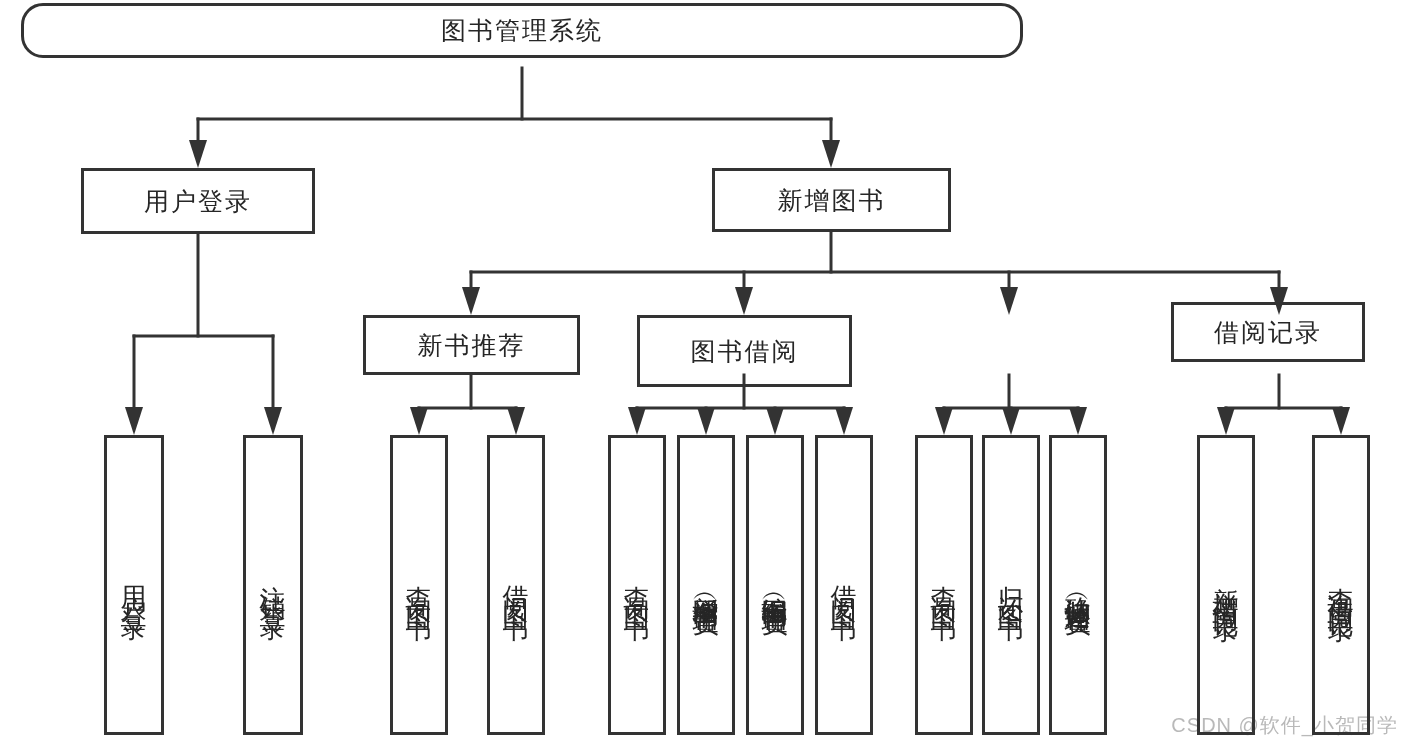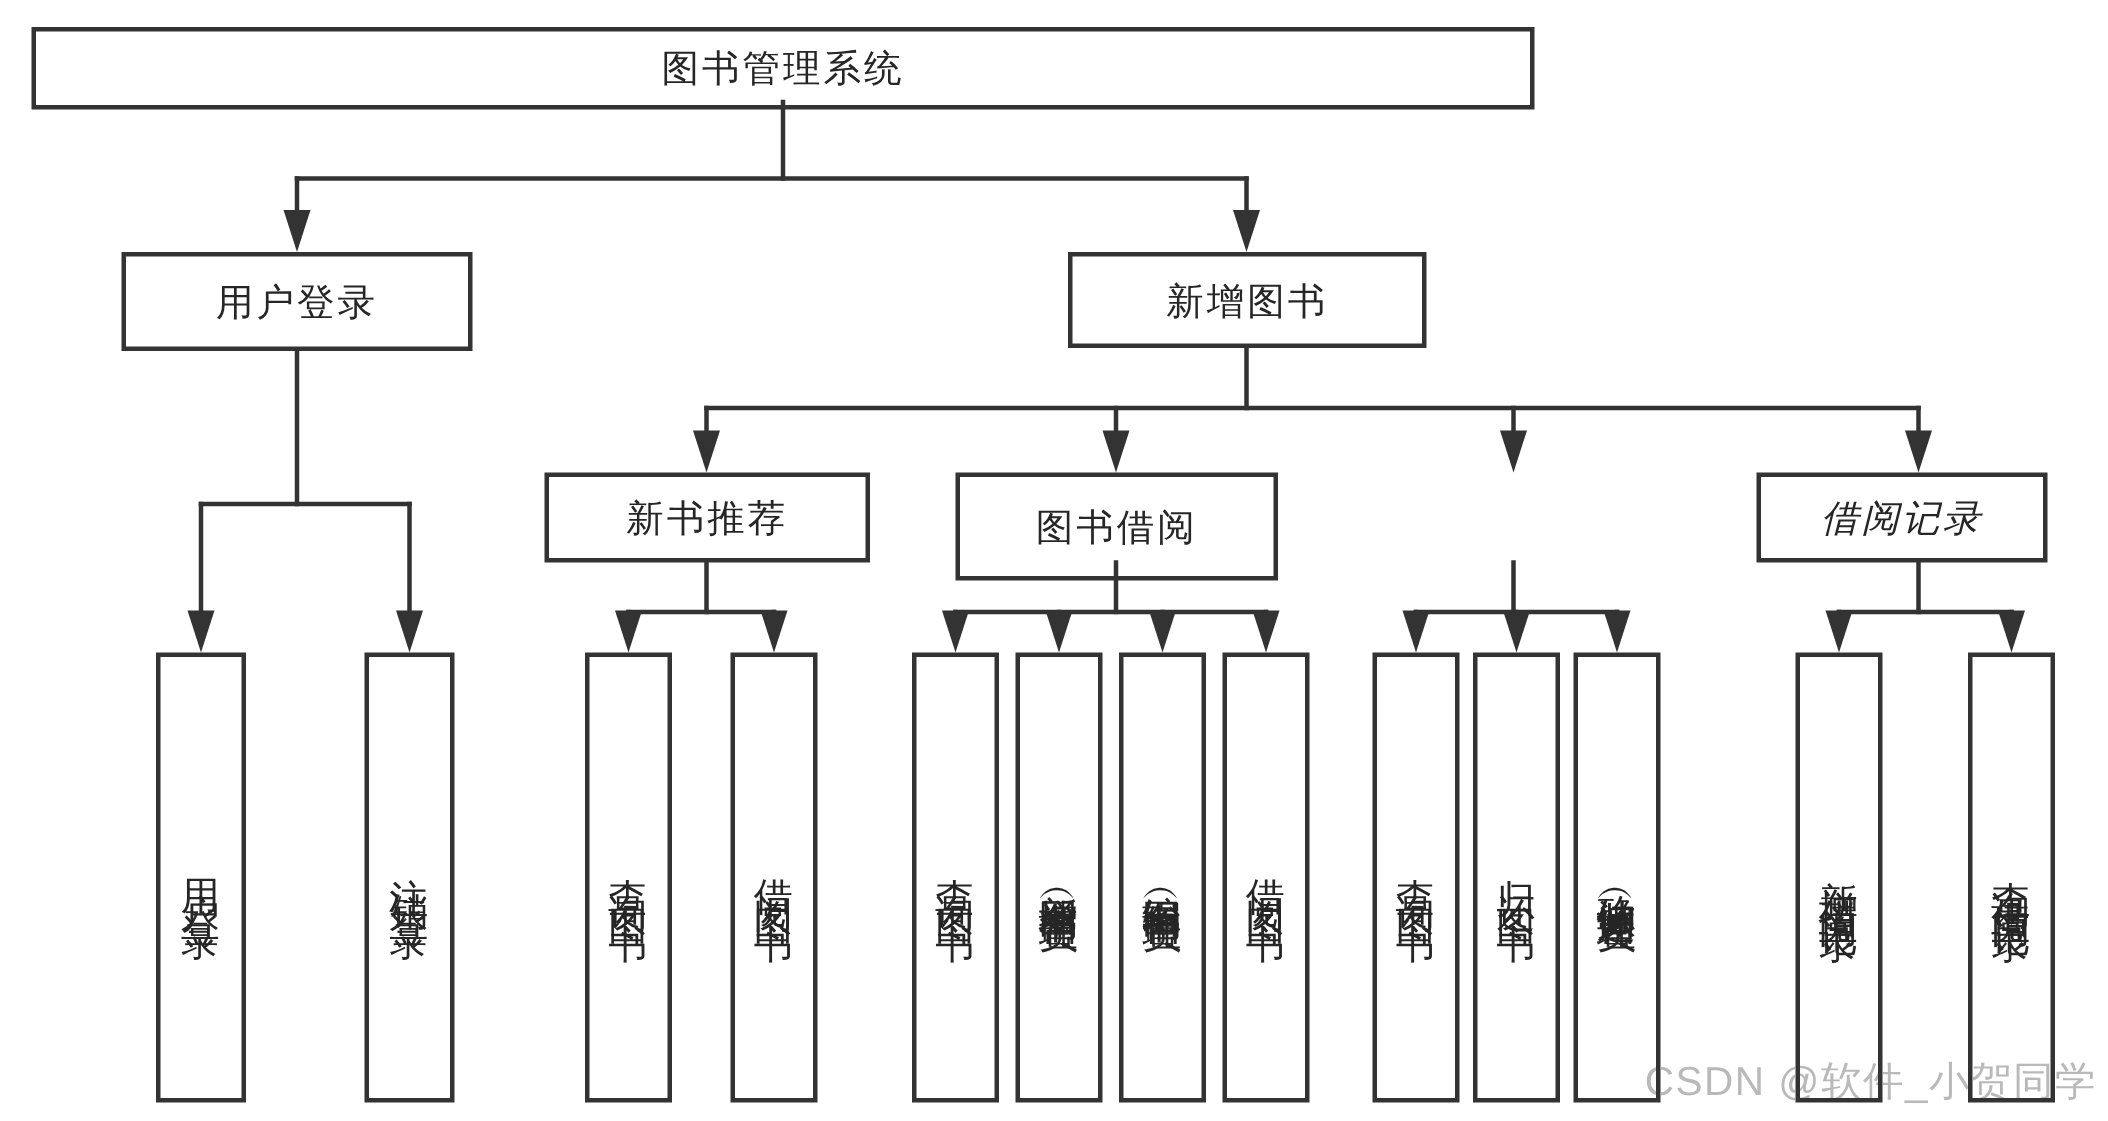--- a/index.html
+++ b/index.html
@@ -39,45 +39,45 @@
     text-orientation: mixed;
     font-size: 26px;
     line-height: 1;
     letter-spacing: 10px;
     white-space: nowrap;
   }
   .leaf.med .vtext { letter-spacing: 6px; }
   .leaf.long .vtext { letter-spacing: 2px; }
 
   
-  #n-root          { left: 21px;   top: 18px;  width: 1002px; height: 55px; }
+  #n-root          { left: 21px;   top: 3px;  width: 1002px; height: 55px; border-radius: 22px; }
   #n-user-login    { left: 81px;   top: 168px; width: 234px;  height: 66px; }
   #n-book-mgmt     { left: 712px;  top: 168px; width: 239px;  height: 64px; }
   #n-new-books     { left: 363px;  top: 315px; width: 217px;  height: 60px; }
   #n-book-borrow   { left: 637px;  top: 315px; width: 215px;  height: 72px; }
   #n-current       { left: 903px;  top: 315px; width: 213px;  height: 60px; }
-  #n-records       { left: 1171px; top: 315px; width: 194px;  height: 60px; font-style: italic; }
+  #n-records       { left: 1171px; top: 302px; width: 194px;  height: 60px; }
   #n-leaf-login    { left: 104px;  top: 435px; width: 60px;   height: 300px; }
   #n-leaf-logout   { left: 243px;  top: 435px; width: 60px;   height: 300px; }
   #n-leaf-nq       { left: 390px;  top: 435px; width: 58px;   height: 300px; }
   #n-leaf-nb       { left: 487px;  top: 435px; width: 58px;   height: 300px; }
   #n-leaf-bq       { left: 608px;  top: 435px; width: 58px;   height: 300px; }
   #n-leaf-badd     { left: 677px;  top: 435px; width: 58px;   height: 300px; }
   #n-leaf-bedit    { left: 746px;  top: 435px; width: 58px;   height: 300px; }
   #n-leaf-bborrow  { left: 815px;  top: 435px; width: 58px;   height: 300px; }
   #n-leaf-cq       { left: 915px;  top: 435px; width: 58px;   height: 300px; }
   #n-leaf-creturn  { left: 982px;  top: 435px; width: 58px;   height: 300px; }
   #n-leaf-cconfirm { left: 1049px; top: 435px; width: 58px;   height: 300px; }
   #n-leaf-radd     { left: 1197px; top: 435px; width: 58px;   height: 300px; }
   #n-leaf-rquery   { left: 1312px; top: 435px; width: 58px;   height: 300px; }
 
   #watermark {
     position: absolute;
     right: 7px; bottom: 8px;
-    font-size: 27px;
+    font-size: 20px;
     color: #b9b9b9;
     letter-spacing: 1px;
     z-index: 5;
     mix-blend-mode: darken;
     white-space: nowrap;
   }
 </style>
 </head>
 <body>
 

